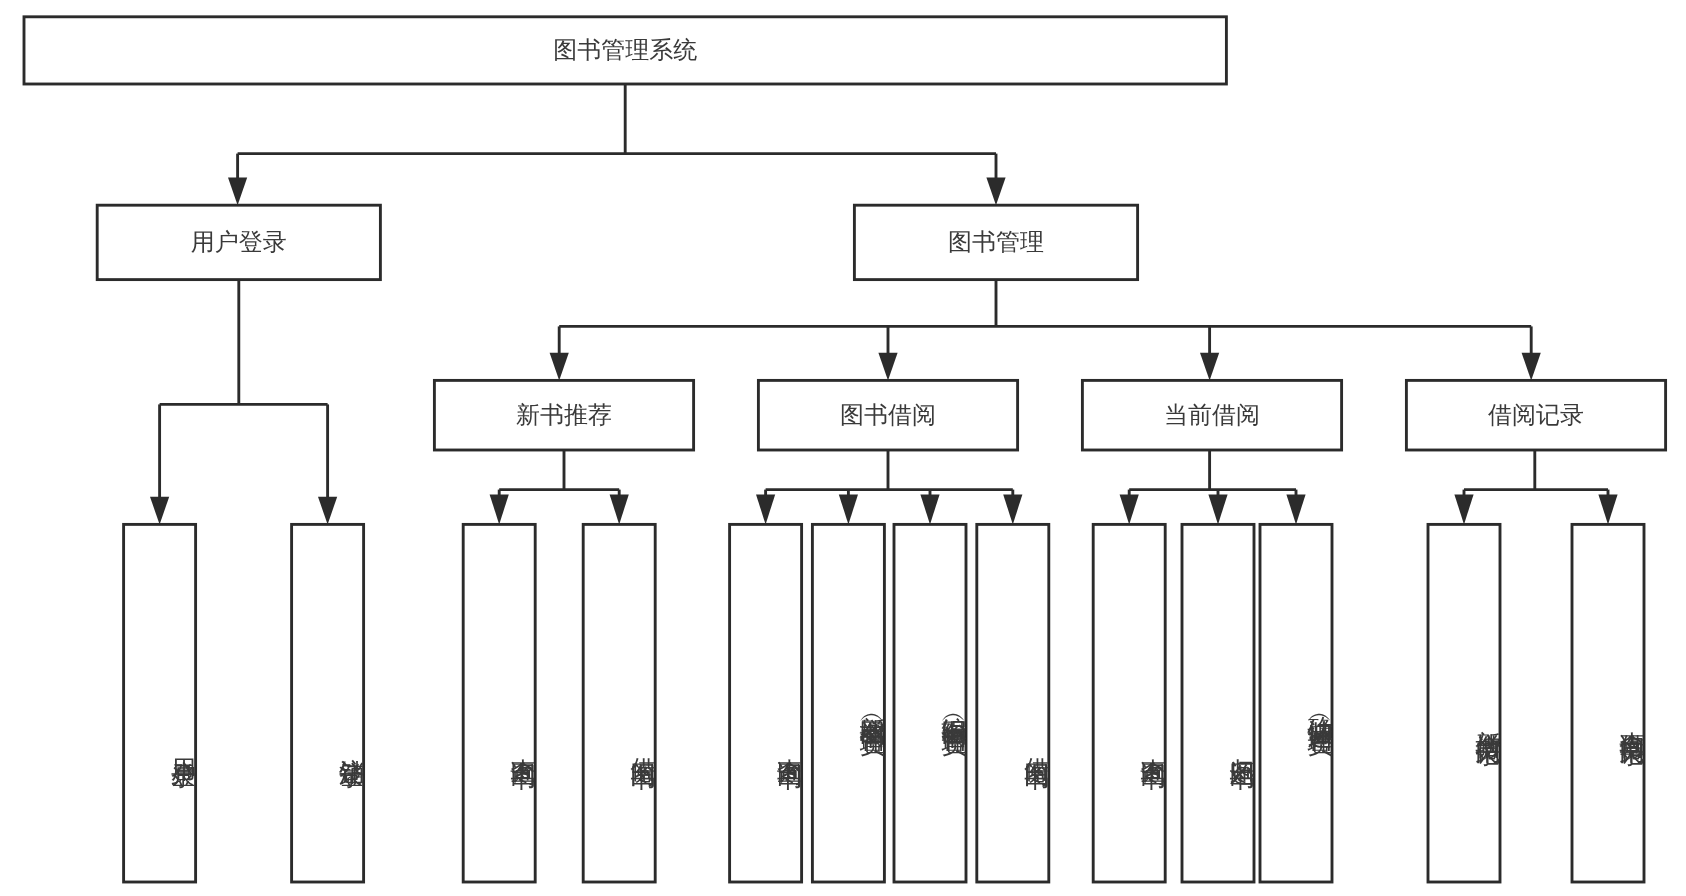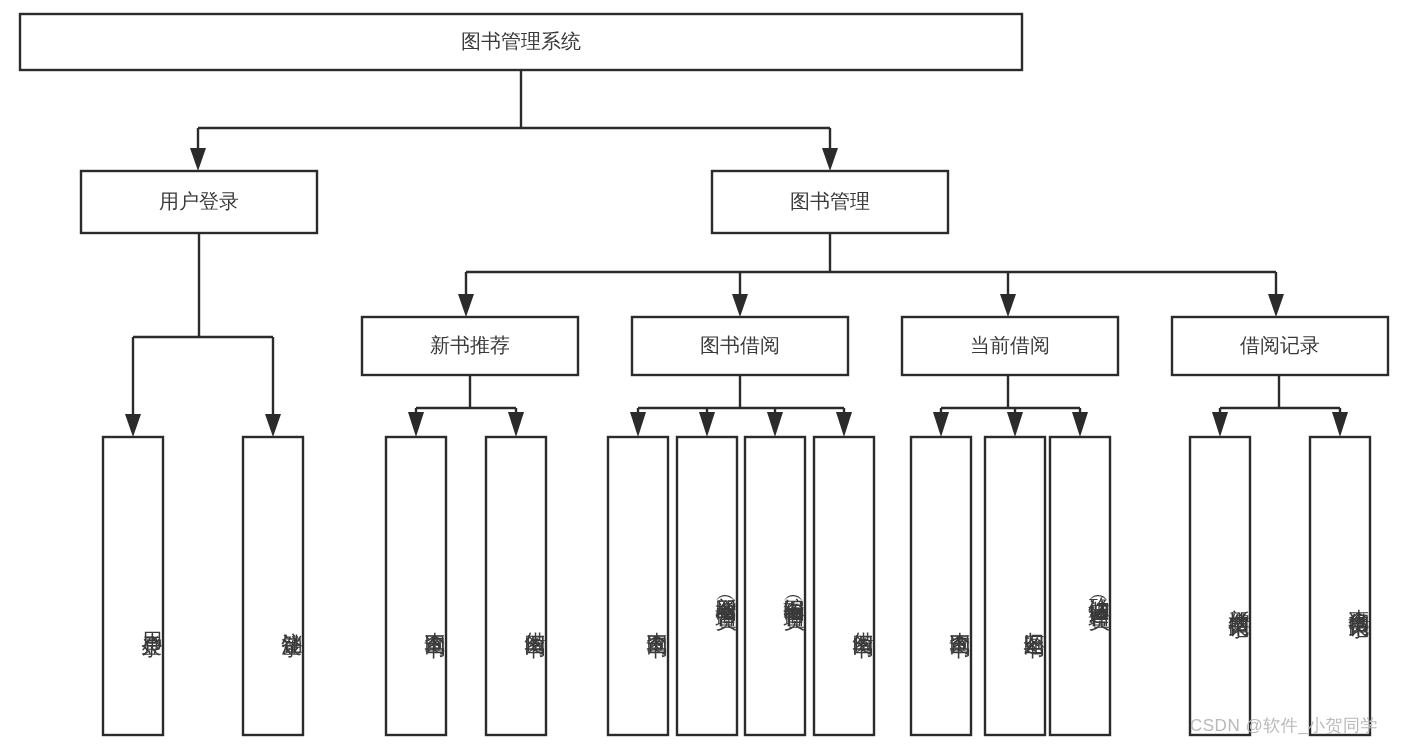--- a/index.html
+++ b/index.html
@@ -191,15 +191,14 @@
   <div class="node-label-v" style="left:745px; top:443px; width:60px; height:292px;">编辑图书（管理员）</div>
   <div class="node-label-v" style="left:814px; top:503px; width:60px; height:232px;">借阅图书</div>
 
   <div class="node-label-v" style="left:911px; top:503px; width:60px; height:232px;">查询图书</div>
   <div class="node-label-v" style="left:985px; top:503px; width:60px; height:232px;">归还图书</div>
   <div class="node-label-v" style="left:1050px; top:443px; width:60px; height:292px;">确认归还（管理员）</div>
 
   <div class="node-label-v" style="left:1190px; top:460px; width:60px; height:275px;">新增借阅记录</div>
   <div class="node-label-v" style="left:1310px; top:460px; width:60px; height:275px;">查询借阅记录</div>
 
-  <div class="watermark" style="left:1190px; top:714px;">CSDN @软件_小贺同学</div>
 
 </div>
 
 </body></html>

